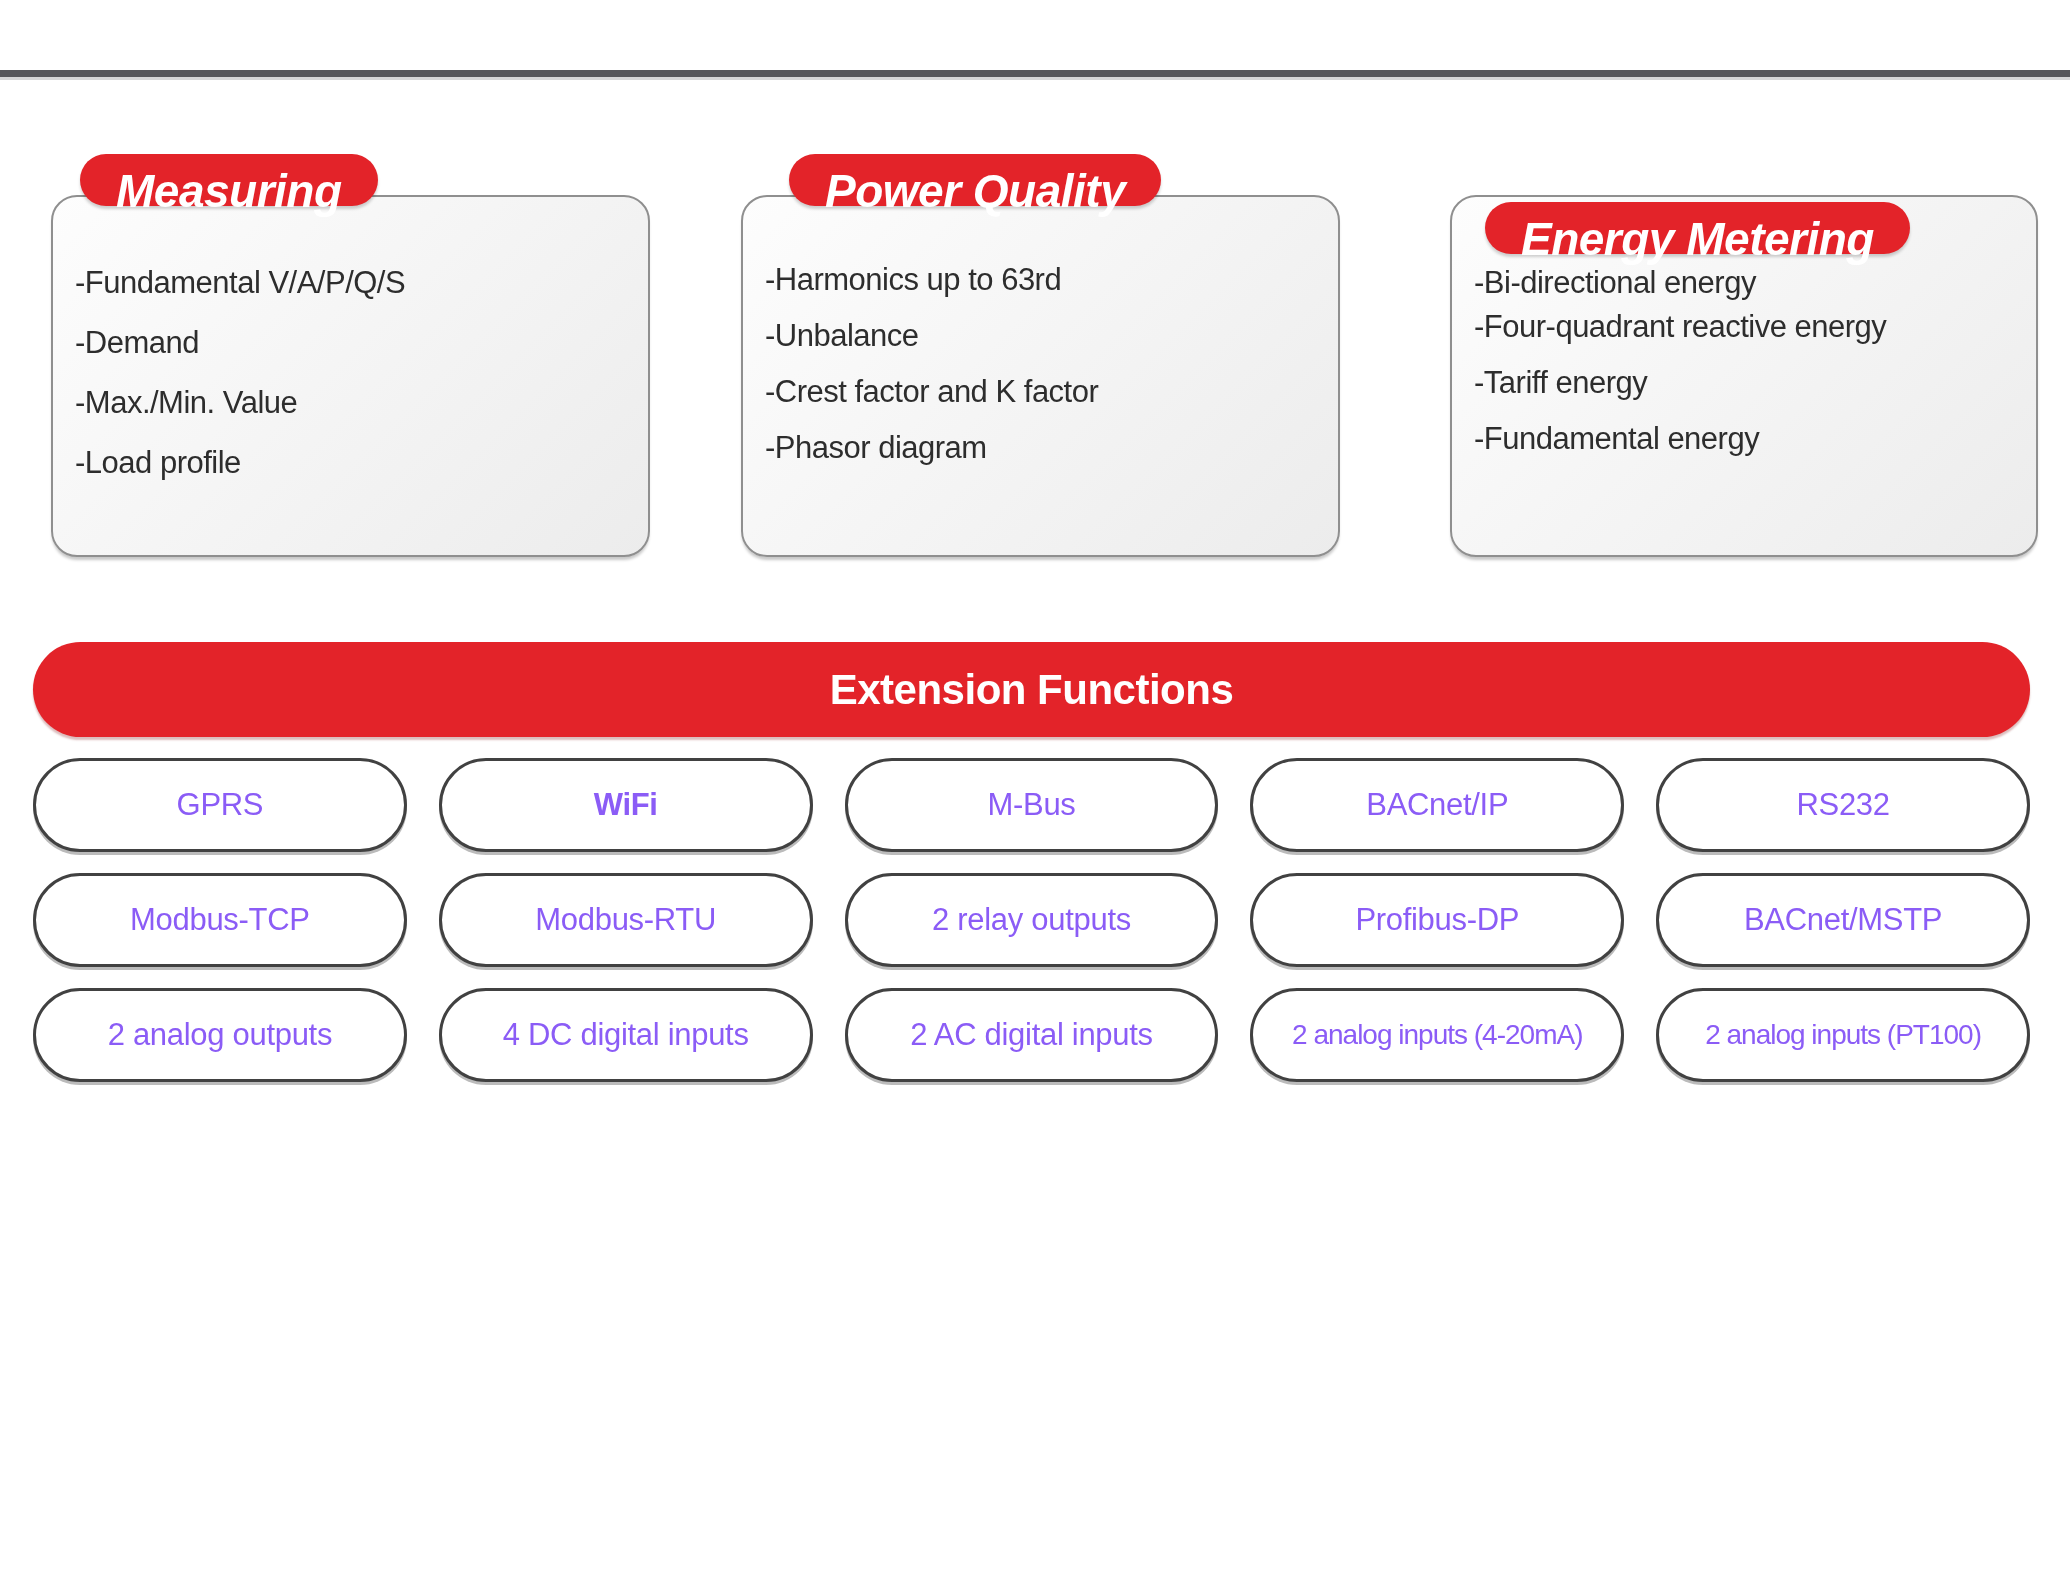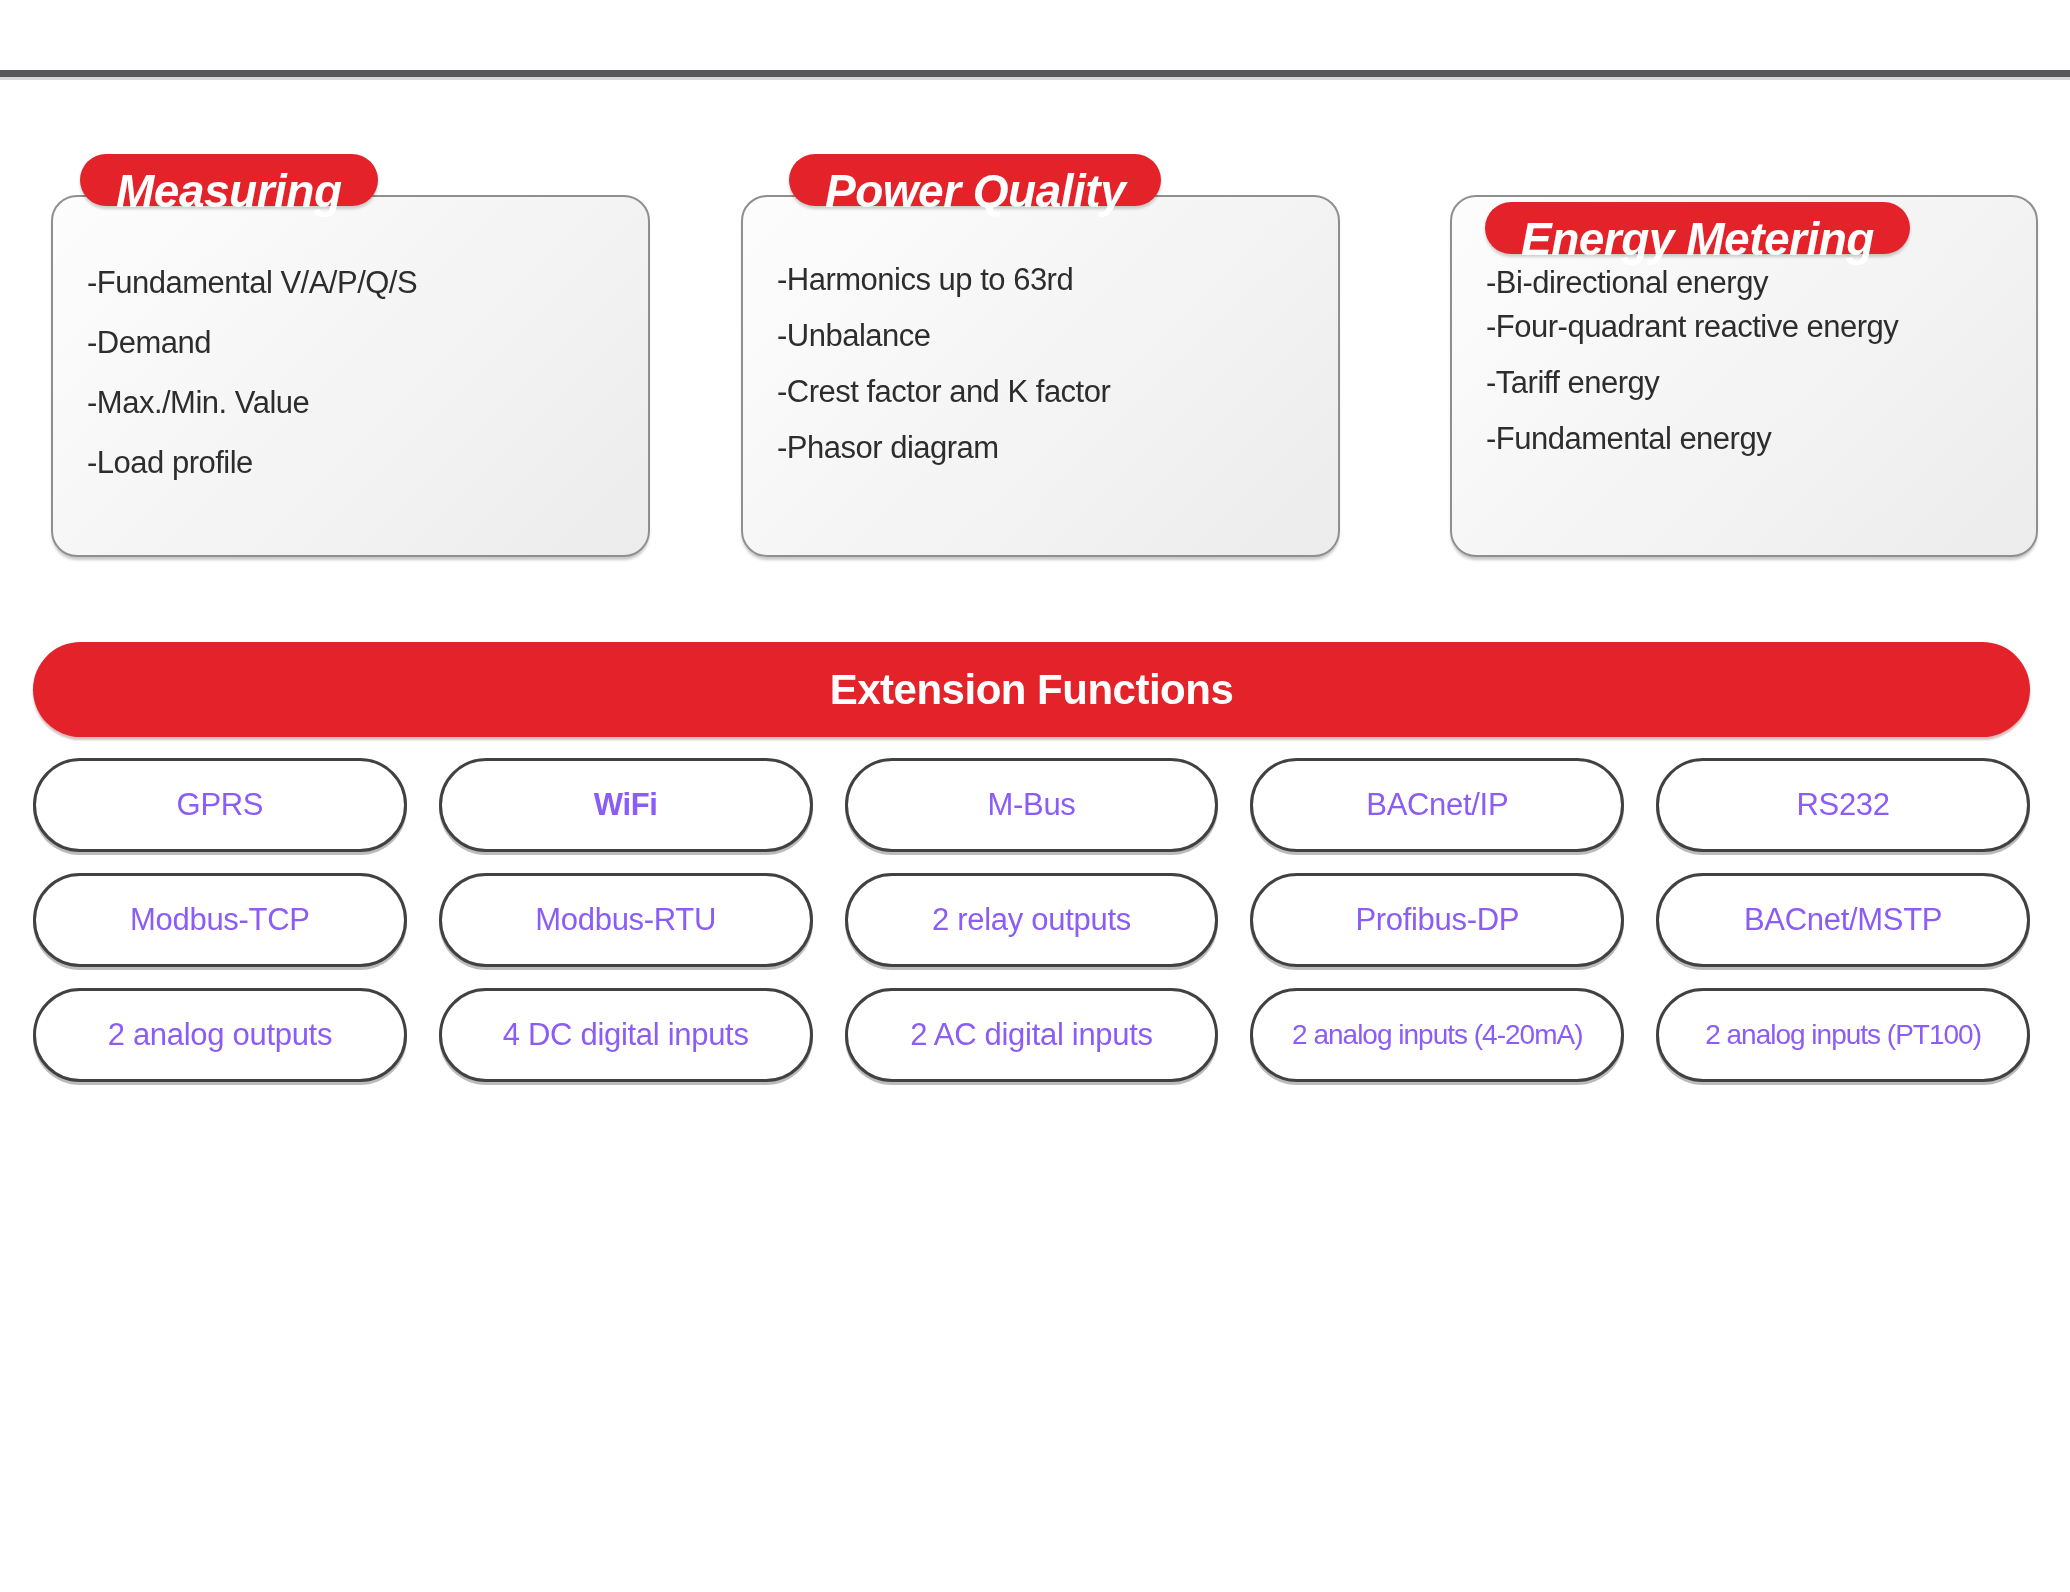--- a/index.html
+++ b/index.html
@@ -59,21 +59,21 @@
     white-space: nowrap;
     box-shadow: 0 3px 3px rgba(0,0,0,0.18);
     font-style: italic;
   }
   .card-1 .card-pill { left: 27px; }
   .card-2 .card-pill { left: 46px; }
   .card-3 .card-pill { left: 33px; margin-top: 48px; }
   .card-items {
     margin: 0;
     list-style: none;
-    padding: 56px 12px 0 34px;
+    padding: 56px 12px 0 22px;
     color: #2d2d2d;
     font-size: 31px;
     letter-spacing: -0.5px;
     line-height: 60px;
     white-space: nowrap;
   }
   .card-2 .card-items { padding-top: 55px; line-height: 56px; }
   .card-3 .card-items { padding-top: 58px; line-height: 56px; }
   .card-3 .card-items li:nth-child(2) { margin-top: -12px; }
   

